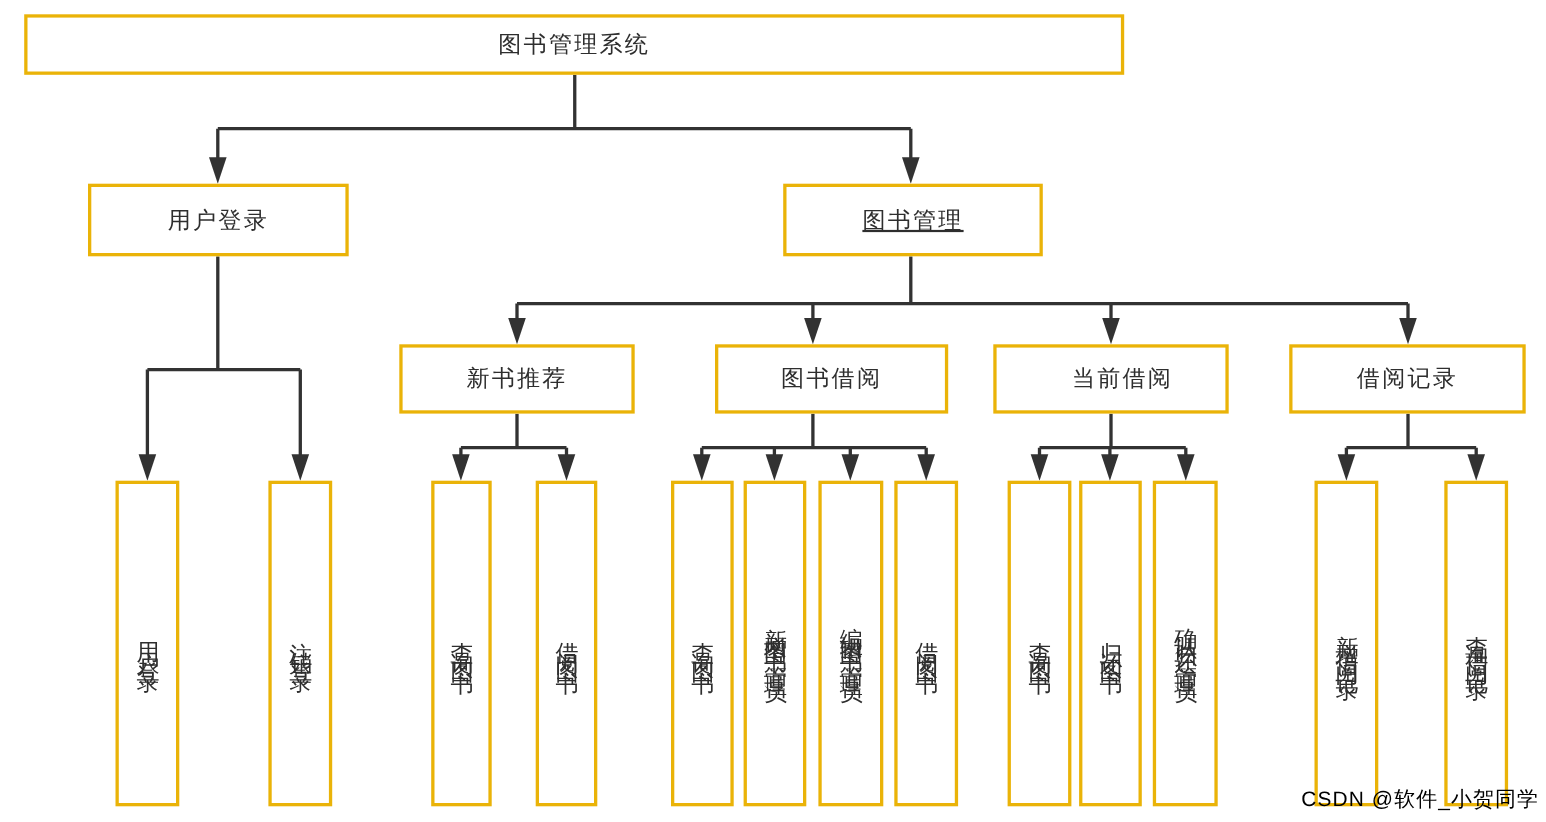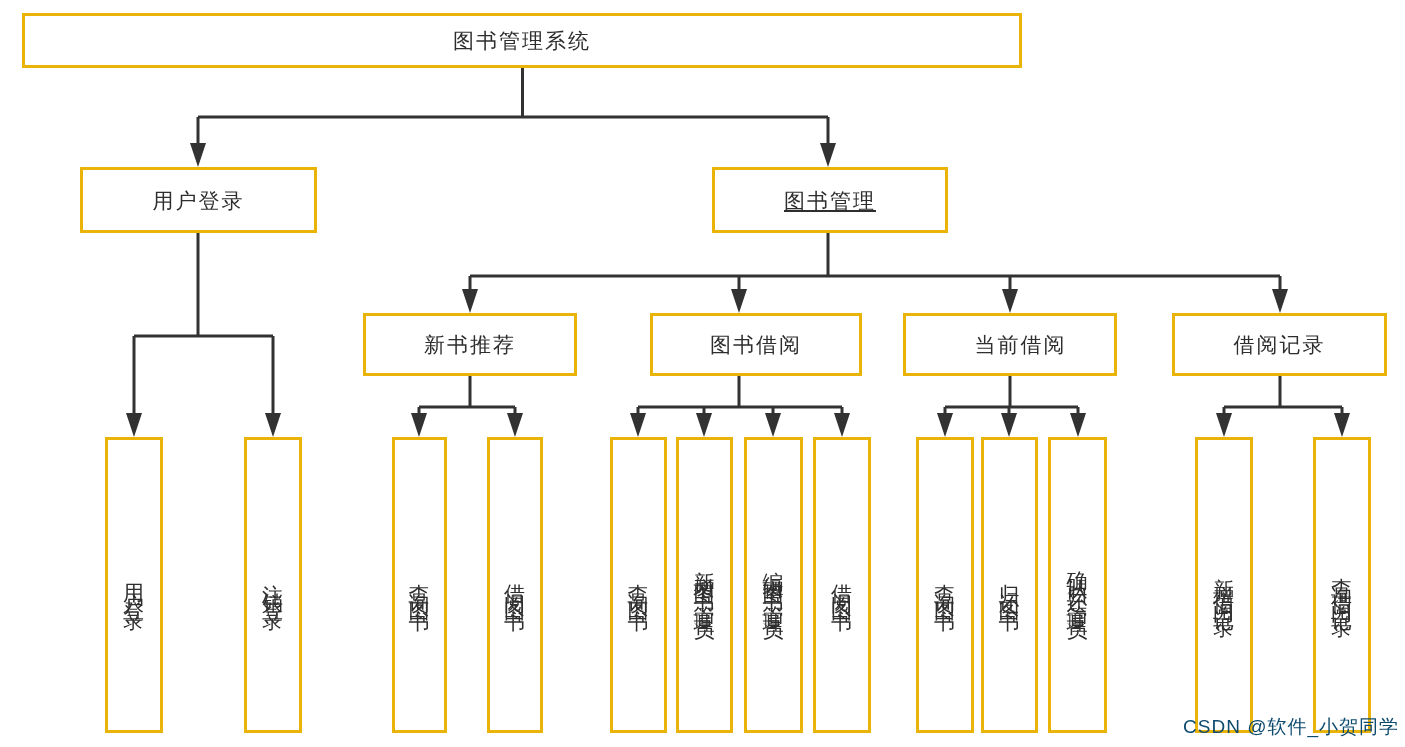--- a/index.html
+++ b/index.html
@@ -14,21 +14,21 @@
     display:flex;align-items:center;justify-content:center;
     font-size:21px;line-height:1;white-space:nowrap;
   }
   .node{letter-spacing:2px;}
   .vnode{
     writing-mode:vertical-rl;text-orientation:mixed;
     letter-spacing:9px;font-size:21px;
   }
   .watermark{
     position:absolute;z-index:2;right:6px;top:714px;
-    font-size:19px;color:#0c4a6e;letter-spacing:1px;white-space:nowrap;
+    font-size:19px;color:#000000;letter-spacing:1px;white-space:nowrap;
   }
 </style>
 </head>
 <body>
 
 <div class="stage">
 
   <svg class="wires" width="1405" height="747" viewBox="0 0 1405 747" fill="none" stroke="#323232" stroke-width="3">
 
     <g>

